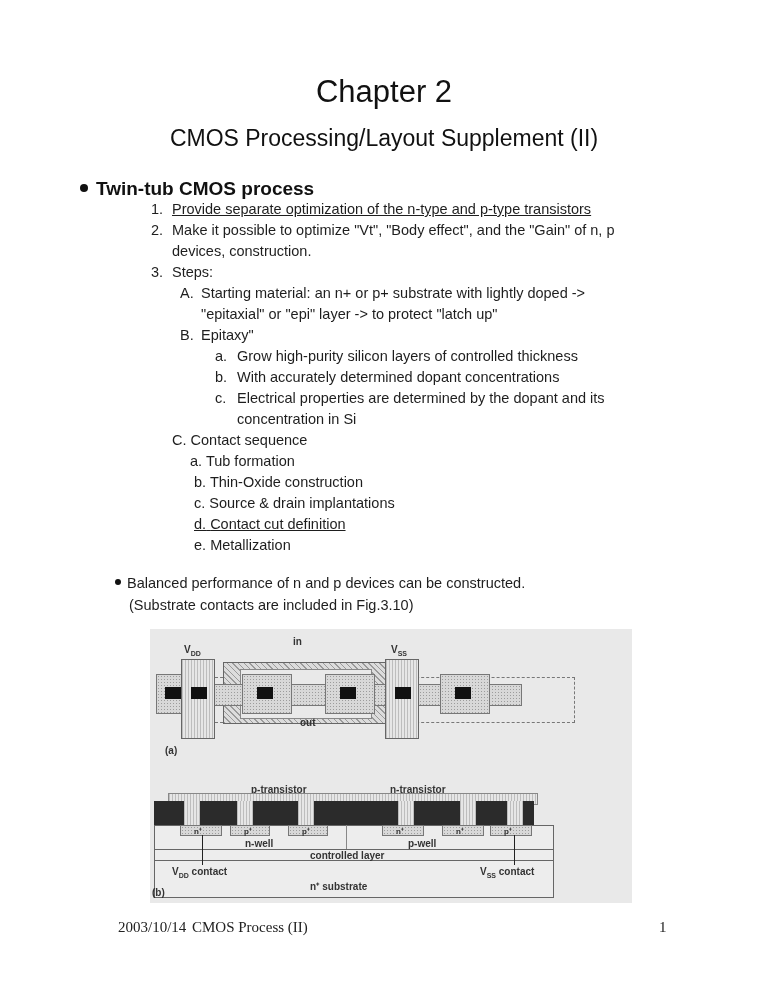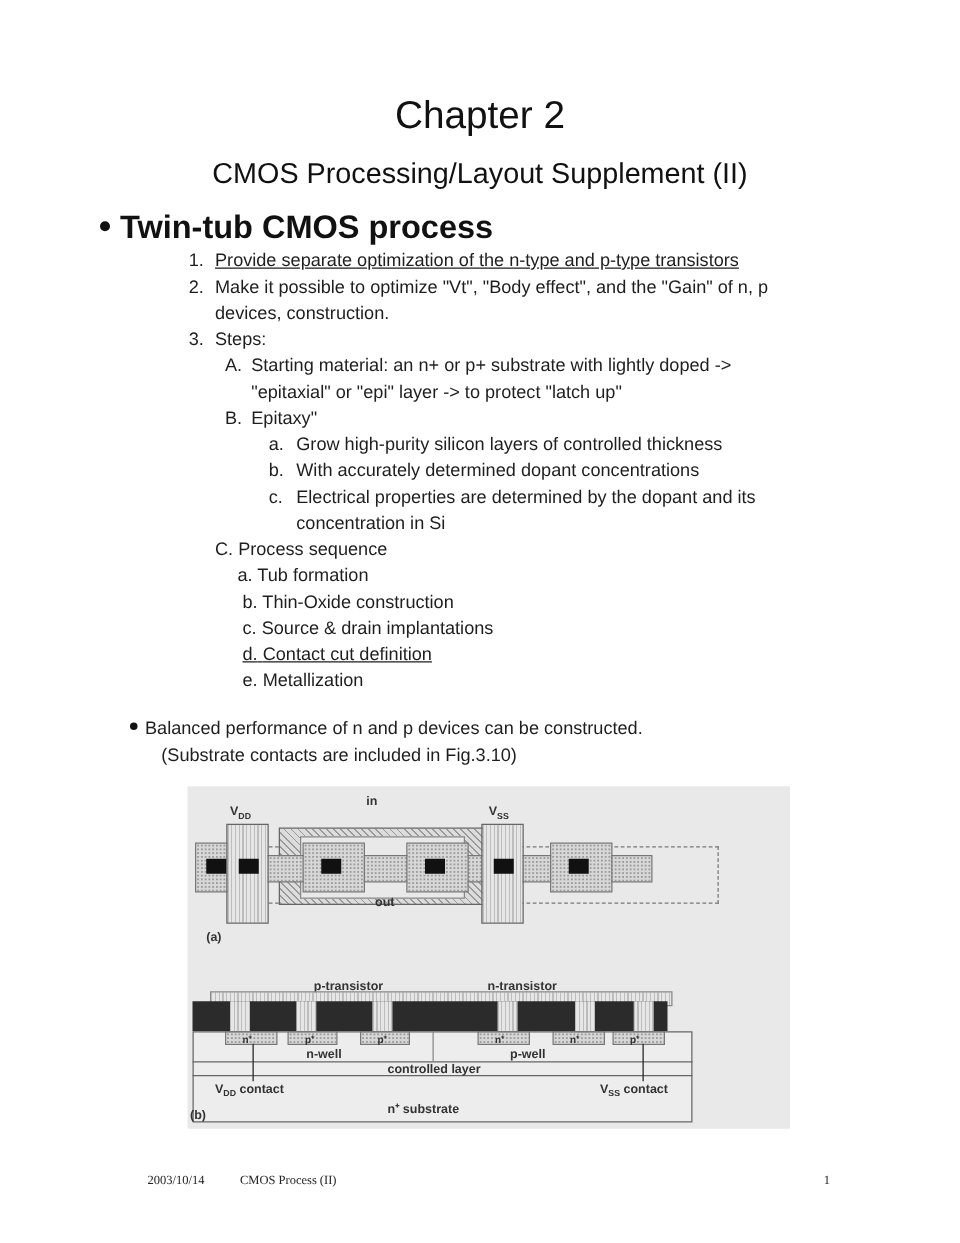--- a/index.html
+++ b/index.html
@@ -1,26 +1,26 @@
 <!DOCTYPE html>
 <html><head>
 <meta charset="utf-8">
 <style>
   html, body { margin: 0; padding: 0; background: #ffffff; }
   body { width: 768px; height: 994px; position: relative; overflow: hidden;
          font-family: "Liberation Sans", sans-serif; color: #1a1a1a; }
   .abs { position: absolute; white-space: nowrap; }
   .title { font-size: 31px; left: 0; width: 768px; text-align: center; top: 74px; color: #111; }
   .subtitle { font-size: 23px; left: 0; width: 768px; text-align: center; top: 125px; color: #111; }
-  .h1 { font-size: 26px; font-weight: bold; left: 80px; top: 166px; color: #111; }
+  .h1 { font-size: 19px; font-weight: bold; left: 80px; top: 178px; color: #111; }
   .h1 .bullet { display: inline-block; width: 8px; height: 8px; border-radius: 50%; background: #111; margin-right: 8px; vertical-align: middle; position: relative; top: -2px; }
   .line { font-size: 14.5px; color: #1e1e1e; }
   .body-bullet .bullet { display: inline-block; width: 6px; height: 6px; border-radius: 50%; background: #111; margin-right: 6px; vertical-align: middle; position: relative; top: -2px; }
   .figure { position: absolute; left: 150px; top: 629px; width: 482px; height: 274px; background: #e9e9e9; }
-  .footer { font-family: "Liberation Serif", serif; font-size: 10px; color: #222; margin-top: 20px; }
+  .footer { font-family: "Liberation Serif", serif; font-size: 15px; color: #222; }
   .hatch-v { background-image: repeating-linear-gradient(90deg, #bdbdbd 0 1px, #e6e6e6 1px 3px); }
   .hatch-d { background-image: repeating-linear-gradient(45deg, #9a9a9a 0 1px, #dcdcdc 1px 4px); }
   .dots { background-image: radial-gradient(#9c9c9c 0.8px, #d8d8d8 1px); background-size: 3px 3px; }
   .box { position: absolute; box-sizing: border-box; }
   .flbl { position: absolute; font-size: 10px; font-weight: bold; color: #333; white-space: nowrap; }
   .flbl sub { font-size: 7px; }
 </style>
 </head>
 <body>
 
@@ -49,29 +49,29 @@
 <div class="abs line" style="left:201px; top:327px;">Epitaxy"</div>
 
 <div class="abs line" style="left:215px; top:348px;">a.</div>
 <div class="abs line" style="left:237px; top:348px;">Grow high-purity silicon layers of controlled thickness</div>
 <div class="abs line" style="left:215px; top:369px;">b.</div>
 <div class="abs line" style="left:237px; top:369px;">With accurately determined dopant concentrations</div>
 <div class="abs line" style="left:215px; top:390px;">c.</div>
 <div class="abs line" style="left:237px; top:390px;">Electrical properties are determined by the dopant and its</div>
 <div class="abs line" style="left:237px; top:411px;">concentration in Si</div>
 
-<div class="abs line" style="left:172px; top:432px;"><span>C.</span> <span>Process sequence</span></div>
+<div class="abs line" style="left:172px; top:432px;"><span>C.</span> <span>Contact sequence</span></div>
 
 <div class="abs line" style="left:190px; top:453px;"><span>a.</span> <span>Tub formation</span></div>
 <div class="abs line" style="left:194px; top:474px;"><span>b.</span> <span>Thin-Oxide construction</span></div>
 <div class="abs line" style="left:194px; top:495px;"><span>c.</span> <span>Source &amp; drain implantations</span></div>
 <div class="abs line" style="left:194px; top:516px;text-decoration:underline;"><span>d.</span> <span>Contact cut definition</span></div>
 <div class="abs line" style="left:194px; top:537px;"><span>e.</span> <span>Metallization</span></div>
 
-<div class="abs line body-bullet" style="left:104px; top:575px;text-align:right;">
+<div class="abs line body-bullet" style="left:115px; top:575px;text-align:right;">
   <span class="bullet"></span><span>Balanced performance of n and p devices can be constructed.</span>
 </div>
 <div class="abs line" style="left:129px; top:597px;">(Substrate contacts are included in Fig.3.10)</div>
 
 <div class="figure">
 
   <div class="box" style="left:60px; top:48px; width:365px; height:46px; border:1px dashed #777;"></div>
   <div class="box hatch-d" style="left:73px; top:33px; width:165px; height:62px; border:1px solid #666;"></div>
   <div class="box" style="left:90px; top:40px; width:132px; height:50px; background:#e9e9e9; border:1px solid #888;"></div>
   <div class="box dots" style="left:22px; top:55px; width:350px; height:22px; border:1px solid #777;"></div>

